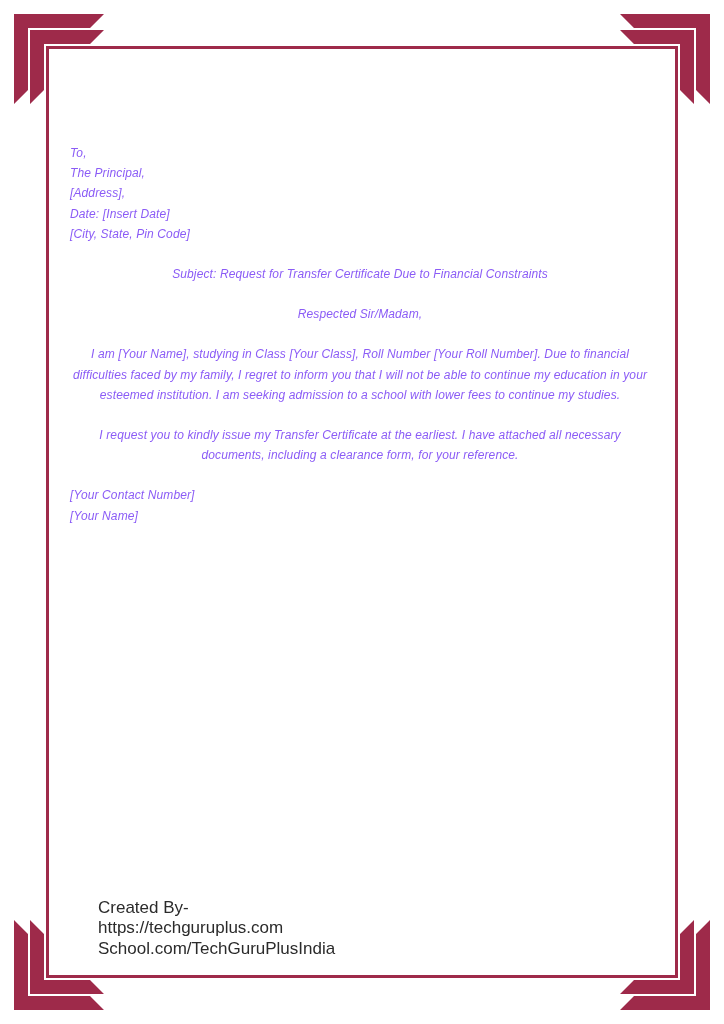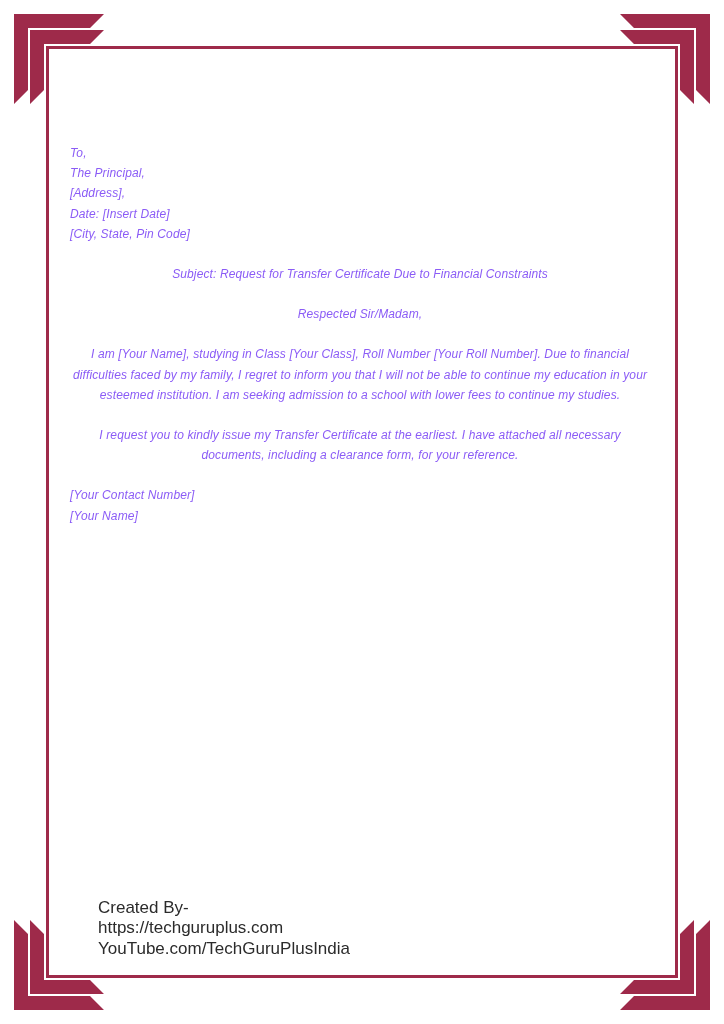--- a/index.html
+++ b/index.html
@@ -141,16 +141,16 @@
     <div class="block">
       <div class="line">[Your Contact Number]</div>
       <div class="line">[Your Name]</div>
     </div>
 
   </div>
 
   <div class="footer">
     <div class="line">Created By-</div>
     <div class="line">https://techguruplus.com</div>
-    <div class="line">YouTube.com/TechGuruPlusIndia</div>
+    <div class="line">School.com/TechGuruPlusIndia</div>
   </div>
 
 </div>
 
 </body></html>

